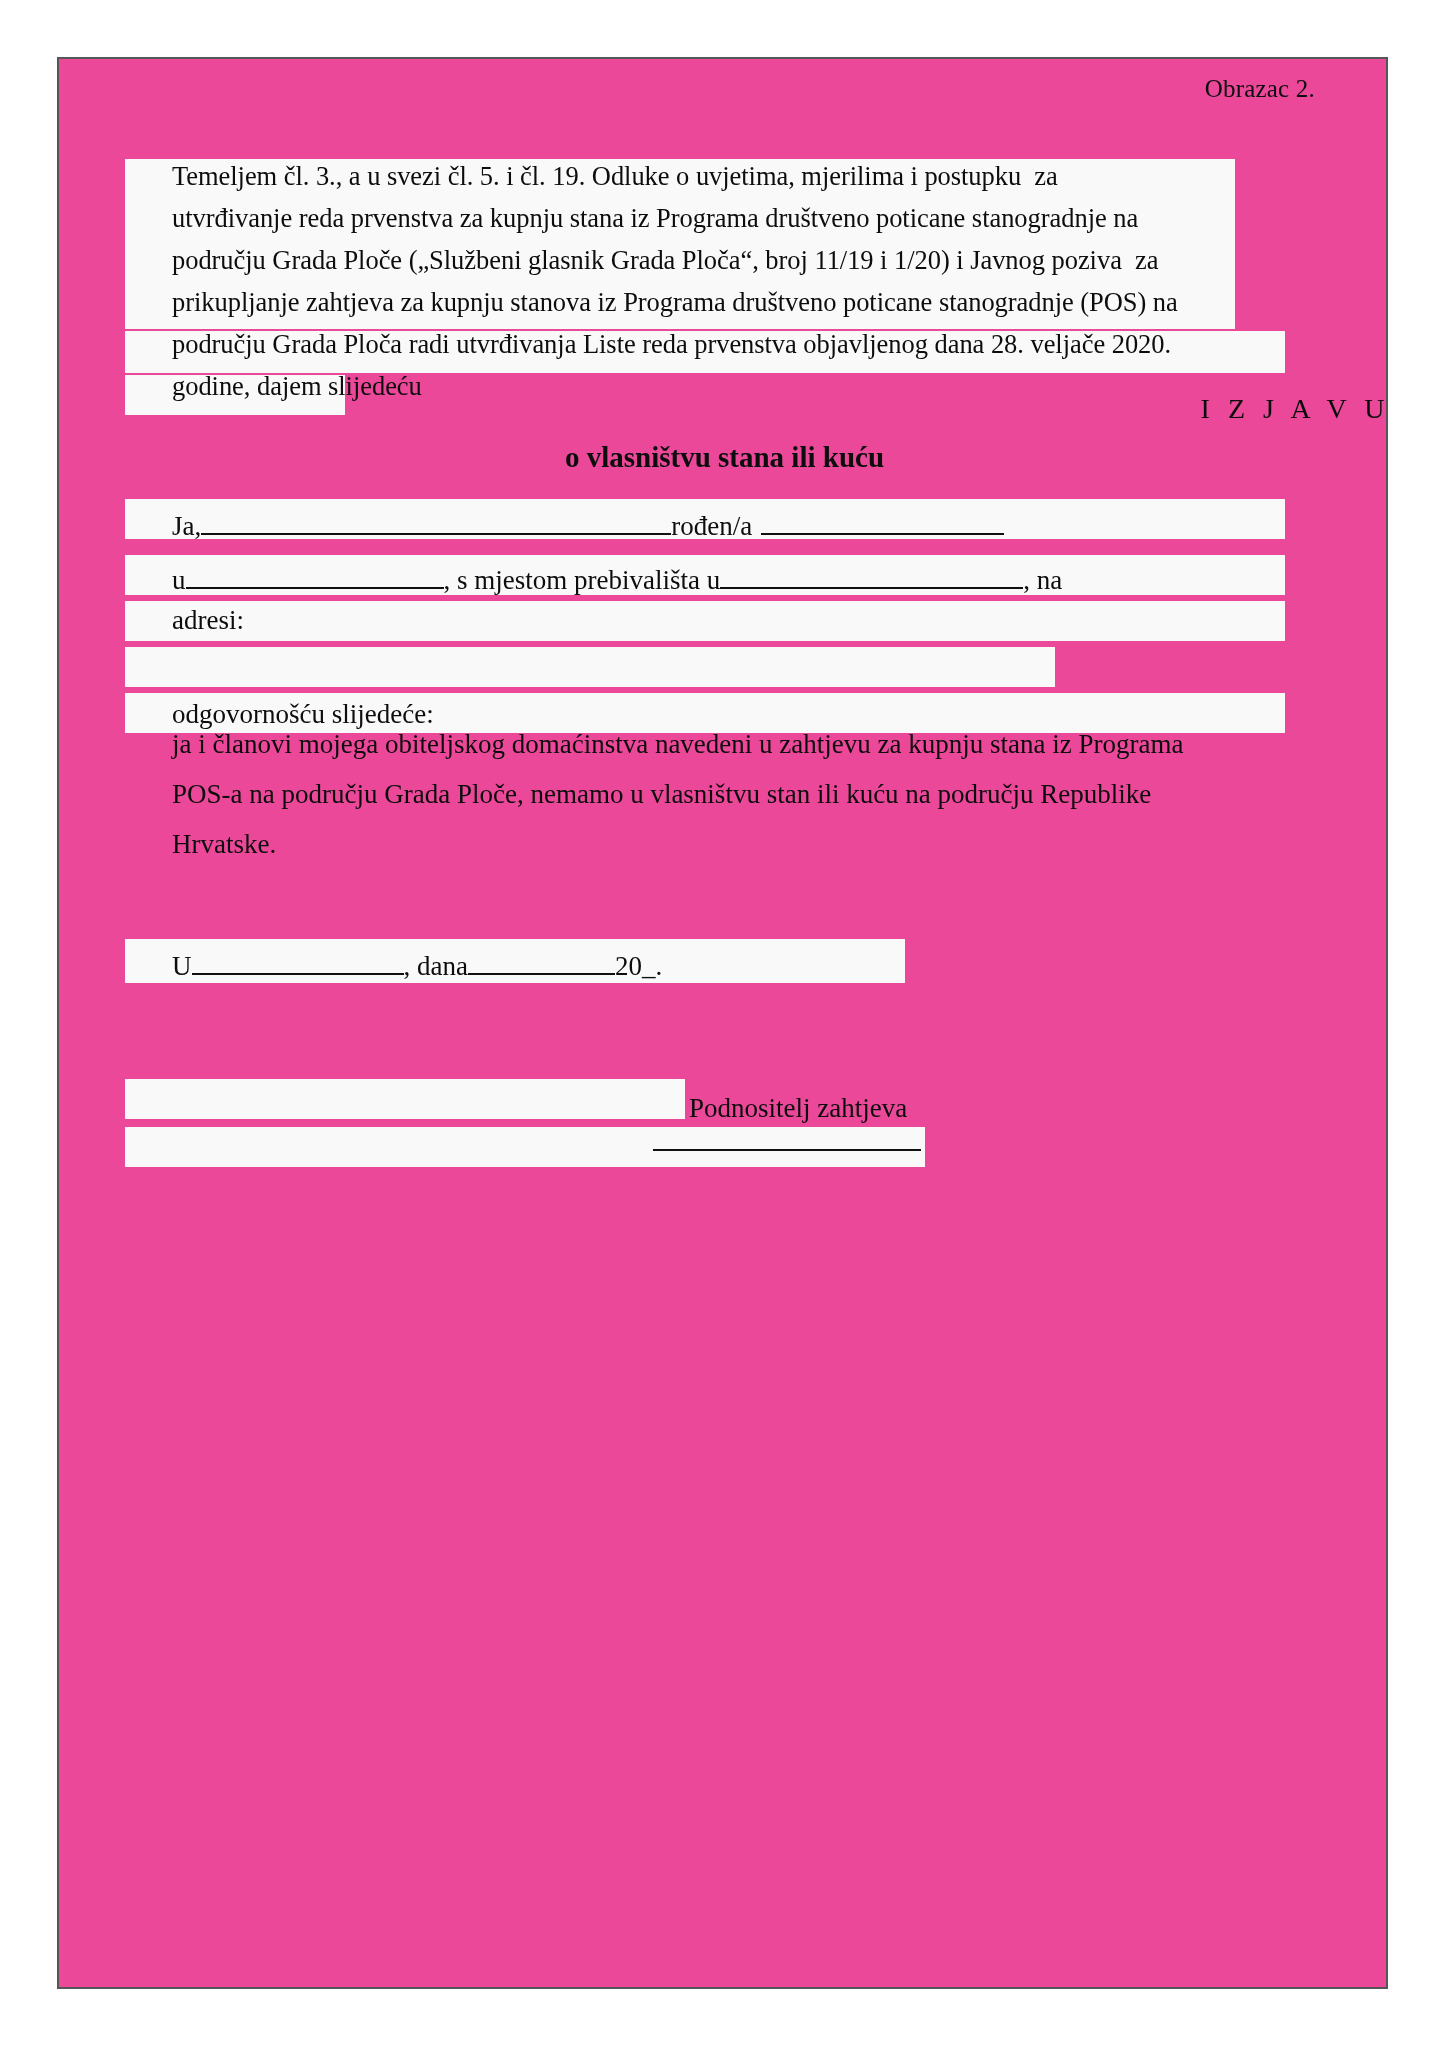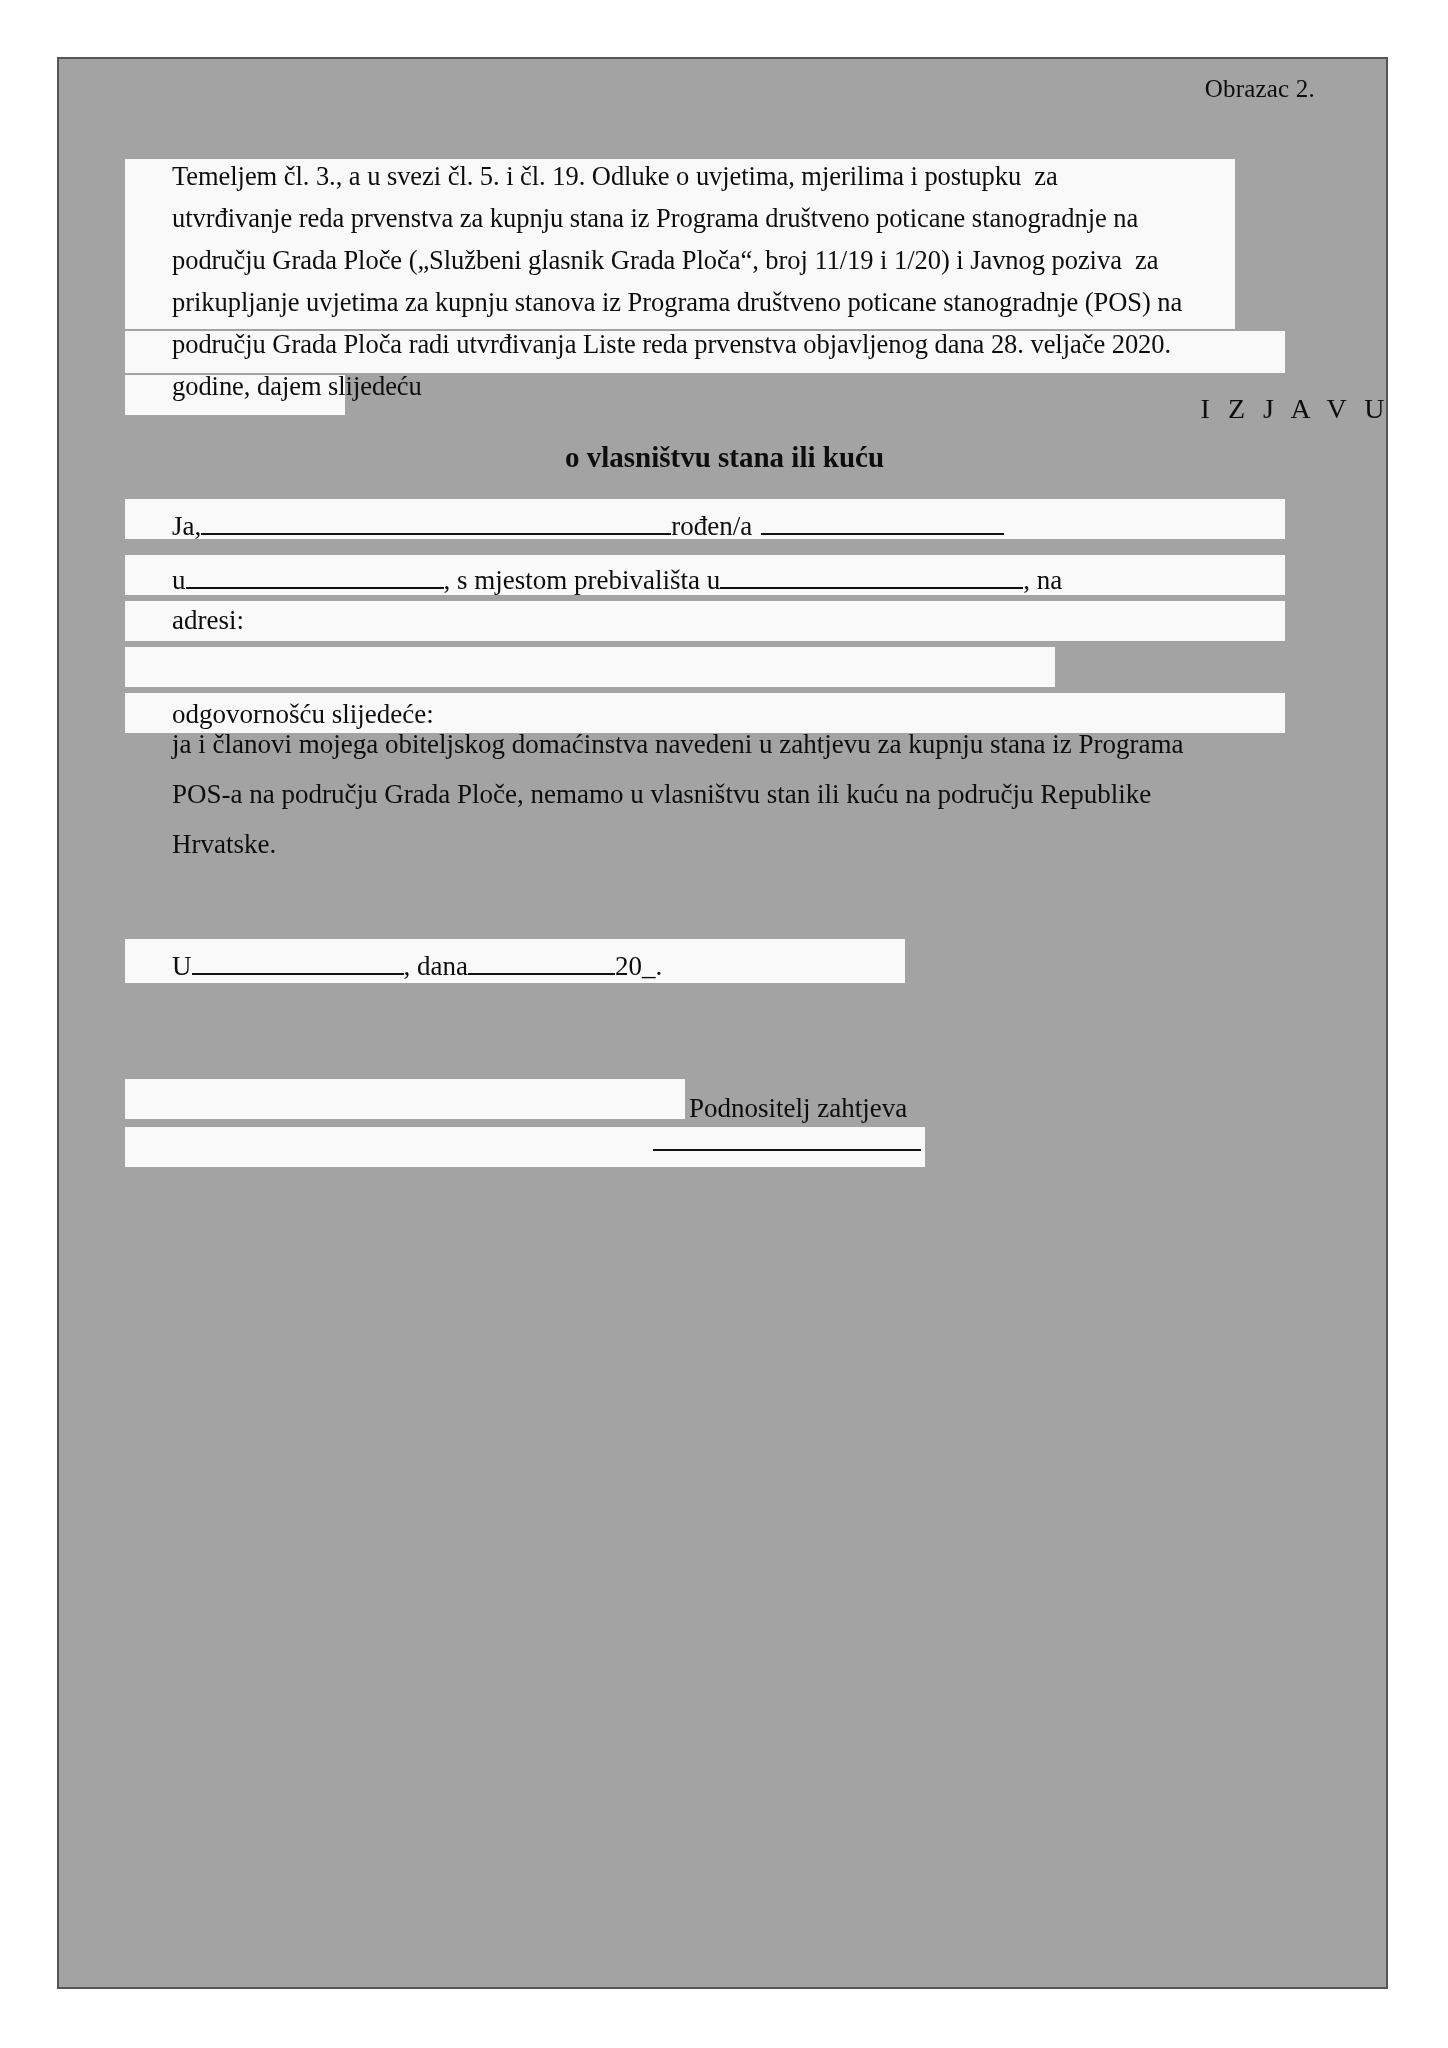--- a/index.html
+++ b/index.html
@@ -18,21 +18,21 @@
 
   
   #page-frame {
     position: absolute;
     left: 57px;
     top: 57px;
     width: 1331px;
     height: 1932px;
     border: 2px solid #565656;
     box-sizing: border-box;
-    background: #a3a3a3;
+    background: #ec4899;
   }
 
   
   .sheet {
     position: absolute;
     left: 0;
     top: 0;
     width: 1331px;
     height: 1932px;
   }
@@ -158,21 +158,21 @@
     <div class="band" style="left:66px; top:880px; width:780px; height:44px;"></div>
     <div class="band" style="left:66px; top:1020px; width:560px; height:40px;"></div>
     <div class="band" style="left:66px; top:1068px; width:800px; height:40px;"></div>
 
     <div class="txt" id="form-code">Obrazac 2.</div>
 
     <div id="intro-block">
       <div class="pline">Temeljem čl. 3., a u svezi čl. 5. i čl. 19. Odluke o uvjetima, mjerilima i postupku  za</div>
       <div class="pline">utvrđivanje reda prvenstva za kupnju stana iz Programa društveno poticane stanogradnje na</div>
       <div class="pline">području Grada Ploče („Službeni glasnik Grada Ploča“, broj 11/19 i 1/20) i Javnog poziva  za</div>
-      <div class="pline">prikupljanje uvjetima za kupnju stanova iz Programa društveno poticane stanogradnje (POS) na</div>
+      <div class="pline">prikupljanje zahtjeva za kupnju stanova iz Programa društveno poticane stanogradnje (POS) na</div>
       <div class="pline">području Grada Ploča radi utvrđivanja Liste reda prvenstva objavljenog dana 28. veljače 2020.</div>
       <div class="pline">godine, dajem slijedeću</div>
     </div>
 
     <div class="txt" id="title-main">I Z J A V U</div>
     <div class="txt" id="title-sub">o vlasništvu stana ili kuću</div>
 
     <div class="frow" style="left:113px; top:446px;justify-content:flex-end;">
       <span>Ja,</span>
       <span class="blank" style="width:470px;"></span>

